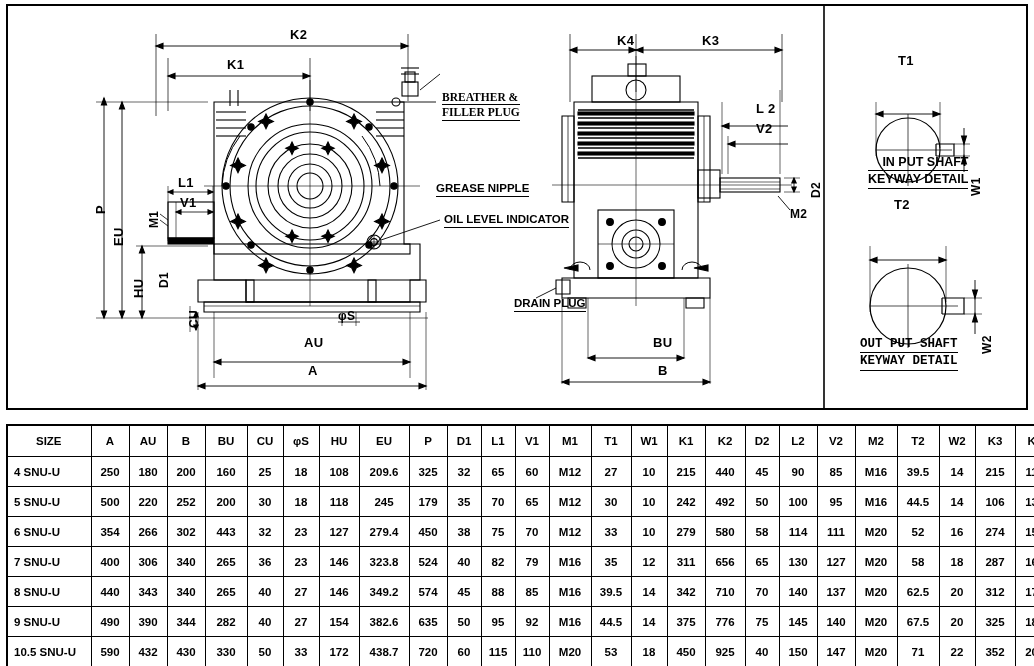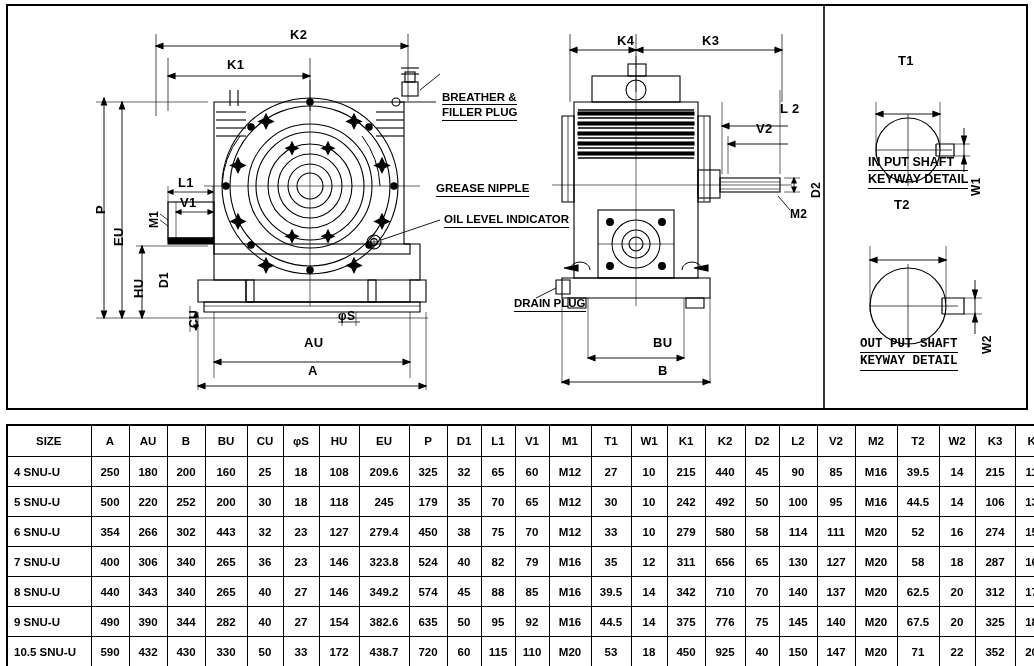--- a/index.html
+++ b/index.html
@@ -11,21 +11,21 @@
   .dwg{position:absolute;inset:0;}
   .dwg svg{position:absolute;left:0;top:0;}
 
   
   .lbl{position:absolute;font-weight:bold;font-size:13px;letter-spacing:.3px;white-space:nowrap;line-height:1;}
   .lbl.sm{font-size:12px;}
   .lbl.vert{transform:rotate(-90deg);transform-origin:left top;}
   .callout{position:absolute;font-weight:bold;font-size:11.5px;white-space:nowrap;line-height:1.25;border-bottom:1.6px solid #000;padding-bottom:1px;}
   .callout.two{border-bottom:none;}
   .callout.two span{display:block;border-bottom:1.6px solid #000;}
-  .detail-cap{position:absolute;font-weight:bold;font-size:12.5px;text-align:left;line-height:1.3;white-space:nowrap;}
+  .detail-cap{position:absolute;font-weight:bold;font-size:12.5px;text-align:right;line-height:1.3;white-space:nowrap;}
   .detail-cap span{display:block;border-bottom:1.8px solid #000;}
 
   
   .tbl-wrap{position:absolute;left:6px;top:424px;width:1022px;}
   table.dims{border-collapse:collapse;width:1022px;table-layout:fixed;border:2px solid #000;}
   table.dims td,table.dims th{border:1.2px solid #000;text-align:center;font-weight:bold;font-size:11.5px;
     height:29px;padding:0 1px;font-family:"Liberation Sans",sans-serif;overflow:hidden;}
   table.dims thead th{height:30px;}
   table.dims td.size,table.dims th.size{text-align:left;padding-left:6px;font-size:11.5px;}
   table.dims th.size{text-align:center;padding-left:0;}
@@ -339,31 +339,31 @@
       <div class="lbl vert" style="left:124px;top:292px;">HU</div>
       <div class="lbl vert sm" style="left:140px;top:222px;">M1</div>
       <div class="lbl vert sm" style="left:150px;top:282px;">D1</div>
       <div class="lbl" style="left:170px;top:170px;">L1</div>
       <div class="lbl" style="left:172px;top:190px;">V1</div>
       <div class="lbl vert sm" style="left:180px;top:322px;">CU</div>
       <div class="lbl" style="left:296px;top:330px;">AU</div>
       <div class="lbl" style="left:300px;top:358px;">A</div>
       <div class="lbl sm" style="left:330px;top:304px;">φS</div>
 
-      <div class="callout two" style="left:434px;top:84px;">
+      <div class="callout two" style="left:434px;top:84px;font-family:Liberation Serif, serif;">
         <span>BREATHER &amp;</span>
         <span>FILLER PLUG</span>
       </div>
       <div class="callout" style="left:428px;top:175px;">GREASE NIPPLE</div>
       <div class="callout" style="left:436px;top:206px;">OIL LEVEL INDICATOR</div>
       <div class="callout" style="left:506px;top:290px;">DRAIN PLUG</div>
 
       <div class="lbl" style="left:609px;top:28px;">K4</div>
       <div class="lbl" style="left:694px;top:28px;">K3</div>
-      <div class="lbl" style="left:748px;top:96px;margin-left:24px;">L 2</div>
+      <div class="lbl" style="left:748px;top:96px;">L 2</div>
       <div class="lbl" style="left:748px;top:116px;">V2</div>
       <div class="lbl vert sm" style="left:802px;top:192px;">D2</div>
       <div class="lbl sm" style="left:782px;top:202px;">M2</div>
       <div class="lbl" style="left:645px;top:330px;">BU</div>
       <div class="lbl" style="left:650px;top:358px;">B</div>
 
       <div class="lbl" style="left:890px;top:48px;">T1</div>
       <div class="lbl vert sm" style="left:962px;top:190px;">W1</div>
       <div class="detail-cap" style="left:860px;top:148px;">
         <span>IN PUT SHAFT</span>

